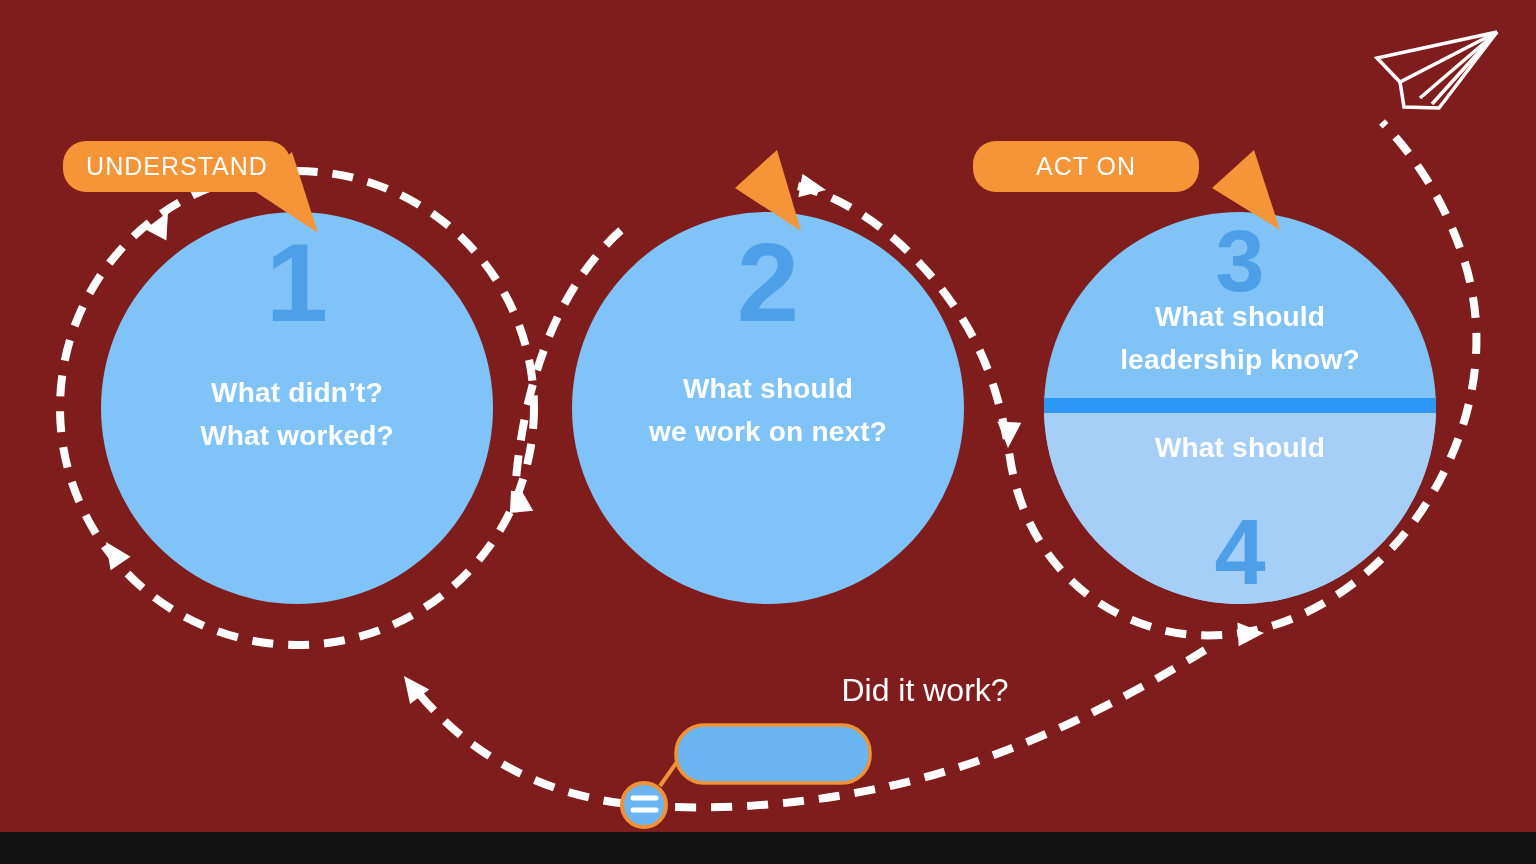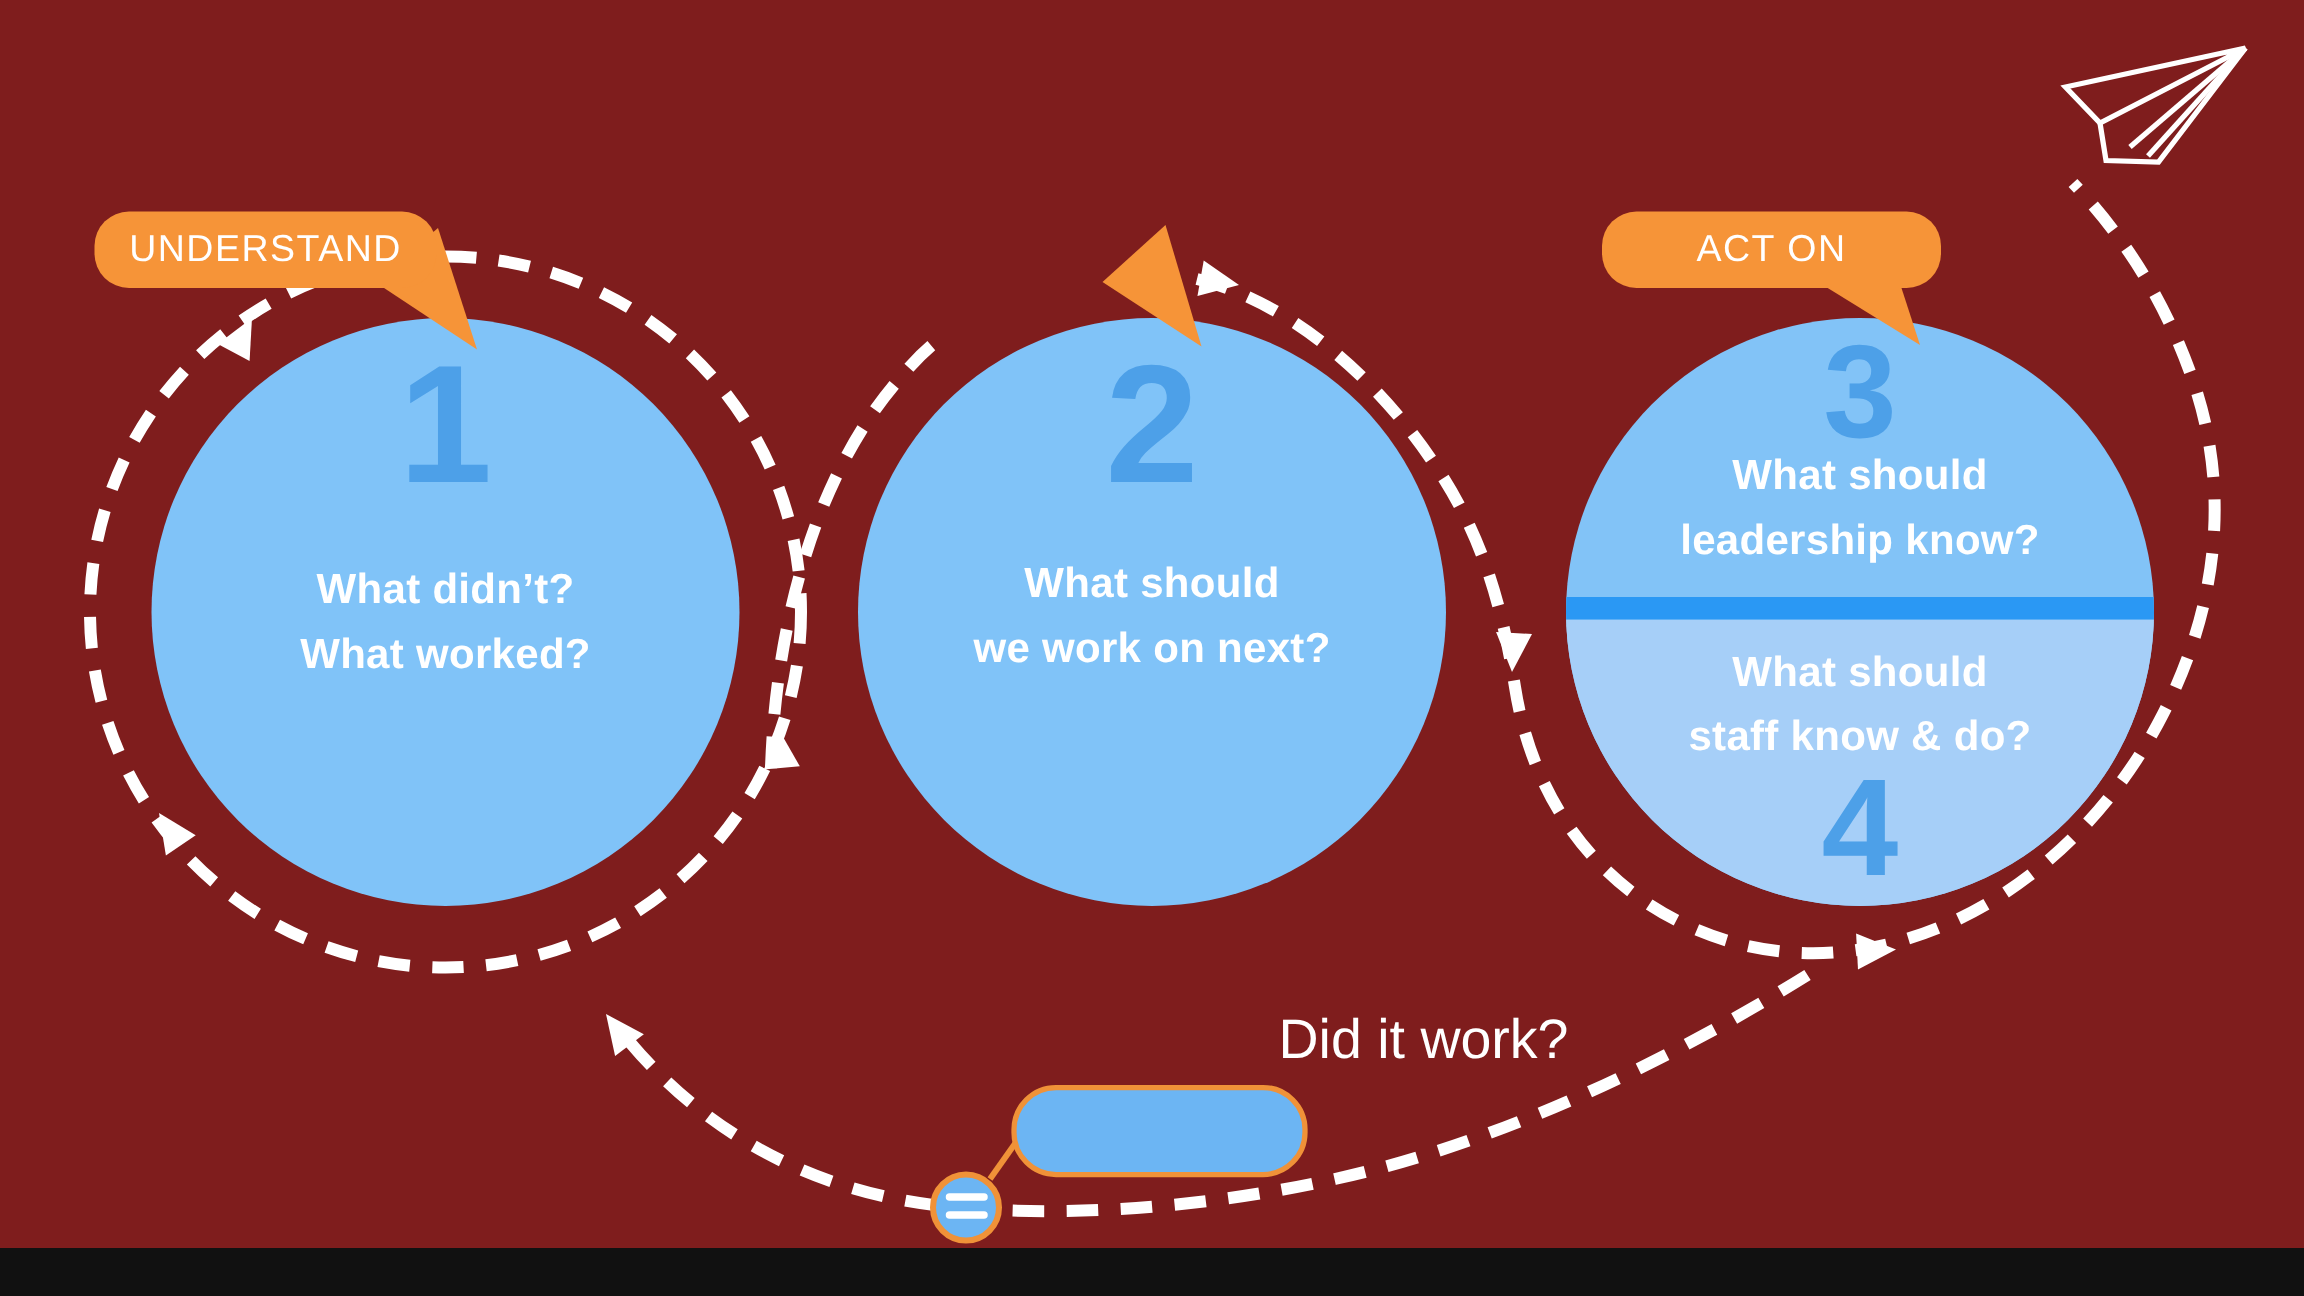--- a/index.html
+++ b/index.html
@@ -19,21 +19,21 @@
   .tag{
     position:absolute;height:51px;background:#F69438;border-radius:23px;
     display:flex;align-items:center;justify-content:center;
     color:#fff;font-size:25px;letter-spacing:1px;
   }
   .monitor-label{
     position:absolute;left:678px;top:727px;width:190px;height:56px;
     display:flex;align-items:center;justify-content:center;
     color:#fff;font-size:35px;letter-spacing:0.5px;
   }
-  .did-it-work{left:784px;top:672px;width:330px;font-size:37px;}
+  .did-it-work{left:760px;top:672px;width:330px;font-size:32px;}
 </style>
 </head>
 <body>
 
 <div class="stage-canvas">
 
   <div class="layer">
     <div class="circle" style="left:101px;top:212px;"></div>
     <div class="circle" style="left:572px;top:212px;"></div>
     <div class="circle" style="left:1044px;top:212px;background:#82C3F7;">
@@ -85,21 +85,21 @@
       <line x1="633" y1="810" x2="656" y2="810" stroke="#FFFFFF" stroke-width="5" stroke-linecap="round"></line>
       <rect x="676" y="725" width="194" height="58" rx="28" fill="#6CB5F3" stroke="#F09238" stroke-width="3.5"></rect>
     </g>
   </svg>
 
   <div class="layer">
 
     <div class="tag" style="left:63px;top:141px;width:228px;">
       <span>UNDERSTAND</span>
     </div>
-    <div class="tag" style="left:1068px;top:141px;width:226px;">
+    <div class="tag" style="left:973px;top:141px;width:226px;">
       <span>ACT ON</span>
     </div>
 
     <div class="txt big-num" style="left:101px;top:227px;font-size:112px;">1</div>
     <div class="txt big-num" style="left:572px;top:227px;font-size:112px;">2</div>
     <div class="txt big-num" style="left:1044px;top:217px;font-size:88px;">3</div>
     <div class="txt big-num" style="left:1044px;top:506px;font-size:92px;">4</div>
 
     <div class="txt question" style="left:97px;top:371px;">
       <div>What didn’t?</div>
@@ -108,19 +108,18 @@
     <div class="txt question" style="left:568px;top:367px;">
       <div>What should</div>
       <div>we work on next?</div>
     </div>
     <div class="txt question" style="left:1040px;top:295px;">
       <div>What should</div>
       <div>leadership know?</div>
     </div>
     <div class="txt question" style="left:1040px;top:426px;">
       <div>What should</div>
-      <div>staff know &amp; do?</div>
     </div>
 
     <div class="txt did-it-work">Did it work?</div>
   </div>
 
 </div>
 
 </body></html>

